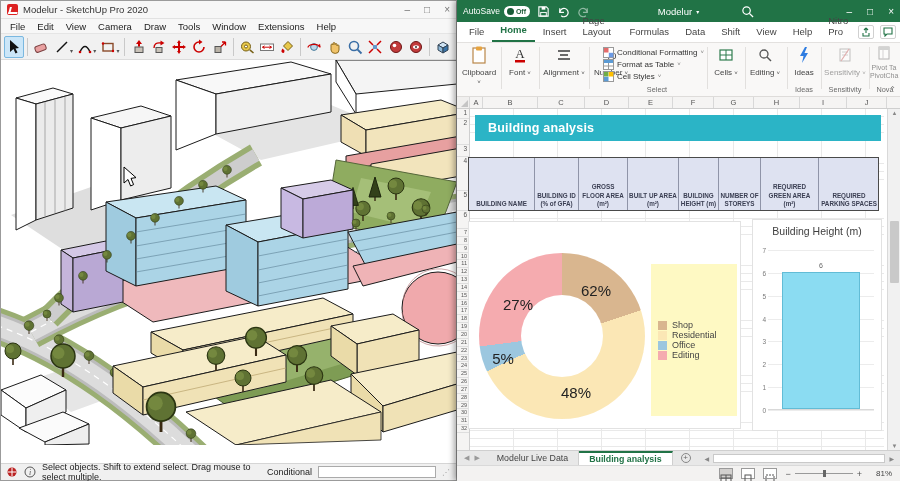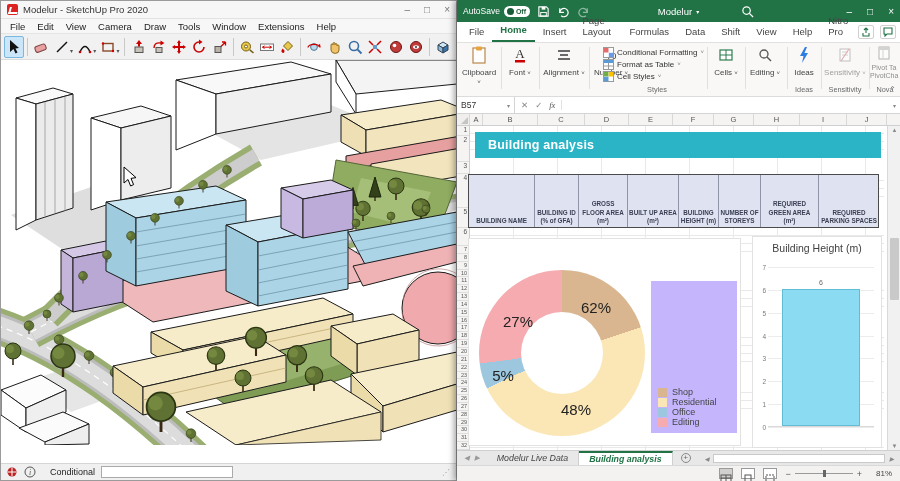--- a/index.html
+++ b/index.html
@@ -80,34 +80,34 @@
   .xl-tdr { display:flex; border-top:1.2px solid #4a4a4a; }
   .xl-td { border-right:1px solid #b5b5b5; font-size:8.5px; font-weight:bold; color:#111; text-align:center; padding:4px 0 5px; flex:0 0 auto; }
   .xl-th:last-child,.xl-td:last-child { border-right:none; }
   .chart-card { position:absolute; background:#fff; border:1px solid #e2e2e2; }
   .chart-title { position:absolute; width:100%; text-align:center; color:#404040; }
   #donutCard { left:11px; top:112px; width:273px; height:208px; }
   #donutCard .chart-title { top:6px; font-size:11.5px; }
   .donut { position:absolute; left:10px; top:31px; width:166px; height:166px; border-radius:50%; }
   .donut::after { content:""; position:absolute; left:42px; top:42px; width:82px; height:82px; border-radius:50%; background:#fff; }
   .dlabel { position:absolute; font-size:15px; color:#222; transform:translate(-50%,-50%); }
-  .dlegend { position:absolute; left:182px; top:42px; width:86px; height:152px; background:#c4b5fd; display:flex; flex-direction:column; justify-content:flex-end; padding:6px 7px; }
+  .dlegend { position:absolute; left:182px; top:42px; width:86px; height:152px; background:#fef9c3; display:flex; flex-direction:column; justify-content:center; padding:6px 7px; }
   .dleg-item { display:flex; align-items:center; gap:5px; font-size:9px; color:#444; }
   .dleg-swatch { width:9px; height:9px; flex:0 0 auto; }
   #barCard { left:295px; top:110px; width:130px; height:212px; }
   #barCard .chart-title { top:5px; font-size:10.5px; }
   .bar-plot { position:absolute; left:15px; top:30px; width:106px; height:160px; border-bottom:1px solid #d9d9d9; }
   .bar-grid { position:absolute; left:0; width:100%; height:1px; background:#ececec; }
   .bar-tick { position:absolute; left:-12px; width:10px; text-align:right; font-size:6.5px; color:#7a7a7a; transform:translateY(-50%); }
   .bar-rect { position:absolute; left:14px; width:78px; background:#8bdcf2; border:1px solid #62bcd6; bottom:0; }
   .bar-dl { position:absolute; font-size:7px; color:#666; transform:translate(-50%,-100%); }
   .xl-vscroll { position:absolute; right:0; top:0; width:13px; height:100%; background:#f1f1f1; border-left:1px solid #d9d9d9; }
   .xl-vthumb { position:absolute; left:2px; width:9px; background:#c9c9c9; border-radius:1px; }
   .xl-varrow { position:absolute; left:0; width:13px; text-align:center; font-size:6px; color:#888; }
-  .xl-sheetrow { height:15px; background:#e8e8e8; border-top:1px solid #cfcfcf; display:flex; align-items:stretch; font-size:8.8px; color:#444; flex:0 0 auto;font-style:italic; }
+  .xl-sheetrow { height:15px; background:#e8e8e8; border-top:1px solid #cfcfcf; display:flex; align-items:stretch; font-size:8.8px; color:#444; flex:0 0 auto; }
   .xl-shnav { display:flex; align-items:center; gap:5px; padding:0 7px; color:#9a9a9a; font-size:7px; }
   .xl-sheettab { display:flex; align-items:center; padding:0 10px; border-right:1px solid #cfcfcf; }
   .xl-sheettab.active { background:#fff; color:#217346; font-weight:bold; border-top:2px solid #217346; }
   .xl-addsheet { display:flex; align-items:center; padding:0 8px; color:#666; }
   .xl-addsheet .plus { width:10px; height:10px; border:1px solid #888; border-radius:50%; font-size:8px; line-height:8px; text-align:center; color:#666; }
   .xl-hscroll { flex:1; margin:2px 6px; background:#e8e8e8; display:flex; align-items:center; }
   .xl-hthumb { height:9px; background:#fff; border:1px solid #c9c9c9; flex:1; margin:0 4px; }
   .xl-statusbar { height:16px; background:#f3f2f1; border-top:1px solid #d9d9d9; display:flex; align-items:center; justify-content:flex-end; gap:8px; padding:0 8px; flex:0 0 auto; }
   .xl-viewico { width:14px; height:11px; border:1px solid #9a9a9a; background:#fff; position:relative; }
   .xl-viewico.sel { background:#d2d0ce; }
@@ -456,20 +456,21 @@
 
     <div class="su-statusbar">
       <svg class="su-status-ico" viewBox="0 0 12 12">
           <circle cx="6" cy="6" r="4.5" fill="#b22"></circle>
           <path d="M2 6 H10 M6 2 V10" stroke="#fff" stroke-width="1"></path>
         </svg>
       <svg class="su-status-ico" viewBox="0 0 12 12">
           <circle cx="6" cy="6" r="5" fill="none" stroke="#555"></circle>
           <text x="6" y="9" font-size="8" text-anchor="middle" fill="#555" font-family="Liberation Serif,serif" font-style="italic">i</text>
         </svg>
+      <span>Select objects. Shift to extend select. Drag mouse to select multiple.</span>
       <span class="su-meas-label">Conditional</span>
       <input class="su-meas-input" value="" style="">
       <span class="su-grip">⋰</span>
     </div>
   </div>
 
   <div class="xl-win">
     <div class="xl-titlebar">
       <span class="xl-autosave">
         <span>AutoSave</span>
@@ -590,21 +591,21 @@
           <svg width="11" height="11" viewBox="0 0 11 11">
               <rect x="0.5" y="0.5" width="10" height="10" fill="#fff" stroke="#999"></rect>
               <rect x="1" y="1" width="4.5" height="4.5" fill="#70ad47"></rect>
               <rect x="5.8" y="1" width="4.5" height="4.5" fill="#ffc000"></rect>
               <rect x="1" y="5.8" width="4.5" height="4.5" fill="#5b9bd5"></rect>
             </svg>
           <span>Cell Styles</span>
             <span style="font-size:6px;color:#777">˅</span>
         </div>
       </div>
-      <div class="xl-glabel" style="left:200px">Styles</div>
+      <div class="xl-glabel" style="left:200px">Select</div>
       <div class="xl-gsep" style="left:250px"></div>
       <div class="xl-group" style="left:253px;width:32px">
         <svg class="gico" width="16" height="18" viewBox="0 0 16 16">
             <rect x="2" y="3" width="12" height="10" fill="#fff" stroke="#2f7d4f" stroke-width="1.2"></rect>
             <line x1="8" y1="3" x2="8" y2="13" stroke="#2f7d4f"></line>
             <line x1="2" y1="8" x2="14" y2="8" stroke="#2f7d4f"></line>
           </svg>
         <div><span>Cells</span> <span style="font-size:6px">˅</span></div>
       </div>
       <div class="xl-gsep" style="left:288px"></div>
@@ -640,33 +641,20 @@
             <rect x="1" y="1" width="10" height="12" fill="#fff" stroke="#888"></rect>
             <rect x="1" y="1" width="10" height="3" fill="#bbb"></rect>
             <line x1="5" y1="4" x2="5" y2="13" stroke="#bbb"></line>
           </svg>
         <div style="font-size:7px;line-height:1.1"><span>Pivot Ta</span><br><span>PivotCha</span></div>
       </div>
       <div class="xl-glabel" style="left:428px">Nova</div>
       <div class="xl-collapse">⌃</div>
     </div>
 
-    <div class="xl-formulabar">
-      <div class="xl-namebox">
-          <span>B57</span>
-          <span style="font-size:6px;color:#888">▾</span>
-        </div>
-      <div class="xl-fxbtns">
-        <span>✕</span>
-        <span>✓</span>
-        <span class="fx">fx</span>
-      </div>
-      <div class="xl-finput"></div>
-      <div style="padding:0 4px;font-size:6px;color:#888">▾</div>
-    </div>
 
     <div class="xl-colheads" id="xlColHeads">
         <div class="xl-ch xl-corner" style="width: 13px;"></div>
         <div class="xl-ch" style="width: 13px;">A</div>
         <div class="xl-ch" style="width: 55px;">B</div>
         <div class="xl-ch" style="width: 47px;">C</div>
         <div class="xl-ch" style="width: 44px;">D</div>
         <div class="xl-ch" style="width: 44px;">E</div>
         <div class="xl-ch" style="width: 41px;">F</div>
         <div class="xl-ch" style="width: 40px;">G</div>

